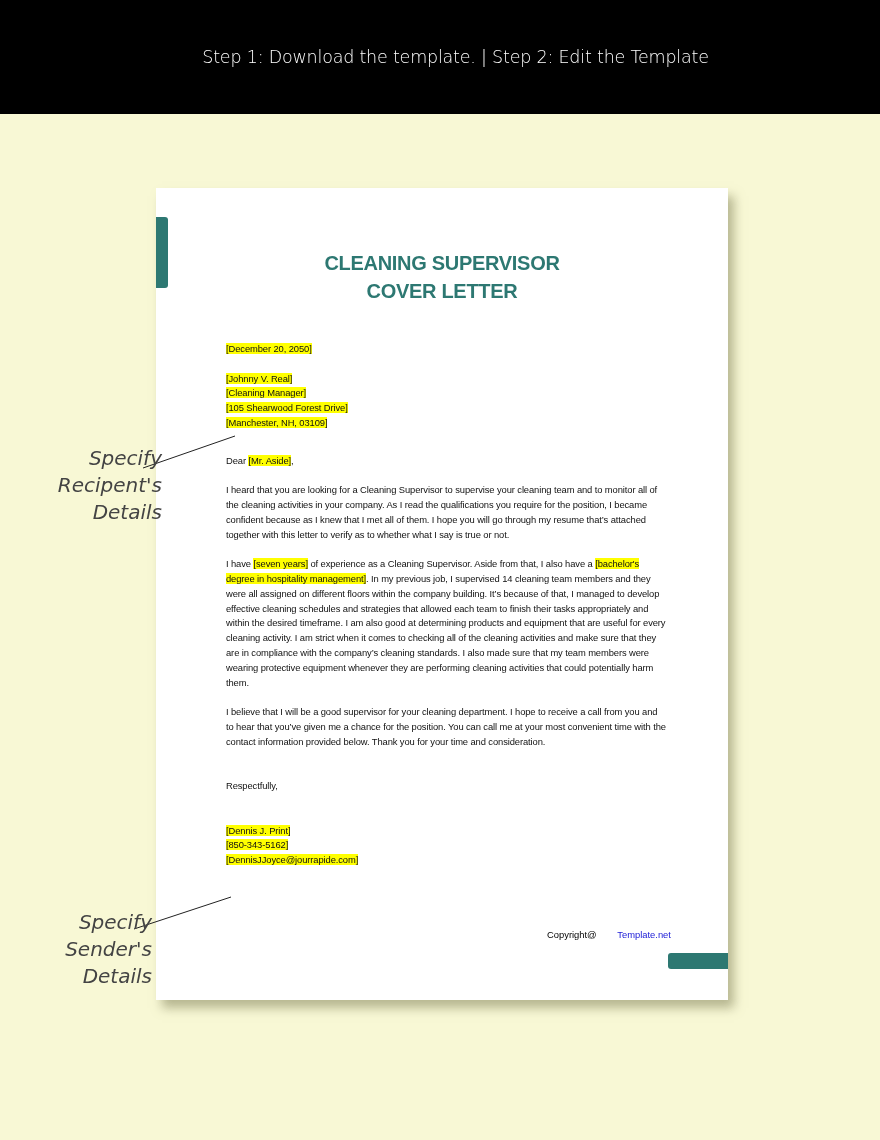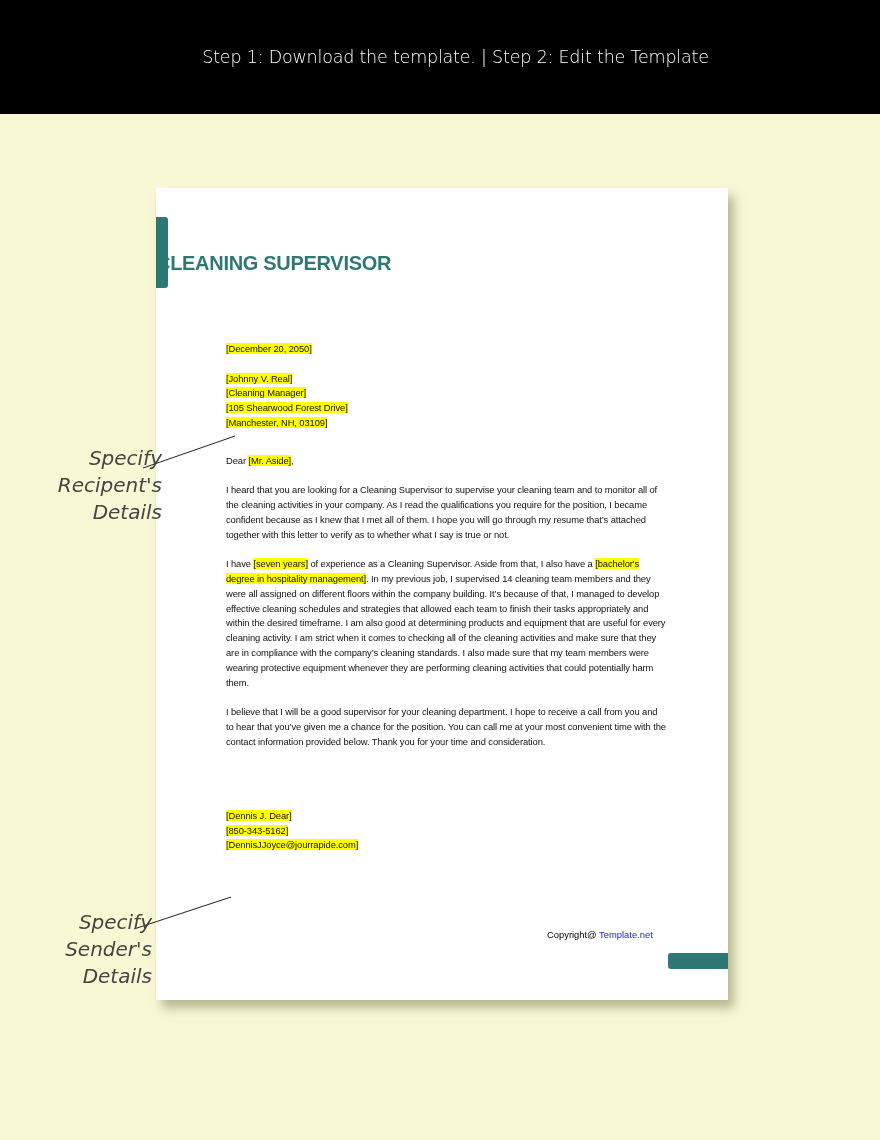--- a/index.html
+++ b/index.html
@@ -23,79 +23,81 @@
   }
   .accent-left {
     position: absolute; left: 0; top: 29px; width: 12px; height: 71px;
     background: #2d7872; border-radius: 0 3px 3px 0;
   }
   .accent-right {
     position: absolute; right: 0; top: 765px; width: 60px; height: 16px;
     background: #2d7872; border-radius: 3px 0 0 3px;
   }
   .title {
-    position: absolute; left: 0; width: 572px; top: 61px; 
+    position: absolute; left: 0; width: 572px; top: 61px; text-align: center;
     color: #2d7872; font-family: "Liberation Sans", sans-serif; font-weight: bold;
     font-size: 20px; line-height: 28px; letter-spacing: -0.3px;
   }
   .letter {
     position: absolute; left: 70px; top: 154px; width: 440px;
     font-family: "Liberation Sans", sans-serif; font-size: 9.4px; line-height: 14.8px;
     color: #111; letter-spacing: -0.1px;
   }
   .letter p { margin: 0; }
   .hl { background: #ffff00; }
   .gap { height: 14.8px; }
   .copyright {
     position: absolute; left: 391px; top: 741px;
     font-size: 9.4px; color: #000; font-family: "Liberation Sans", sans-serif;
   }
-  .copyright .link { color: #1a1ad6; }
+  .copyright .link { color: #1a1ad6; margin-left: 18px; }
   .callout {
     position: absolute; text-align: right; color: #444;
     font-family: "DejaVu Sans", sans-serif; font-style: italic; font-size: 20px; line-height: 27px;
   }
   svg.leader { position: absolute; left: 0; top: 0; pointer-events: none; }
 </style>
 </head>
 <body>
 
 <div class="topbar">
   <div class="line">Step 1: Download the template.  |  Step 2: Edit the Template</div>
 </div>
 
 <div class="page">
   <div class="accent-left"></div>
   <div class="accent-right"></div>
 
   <div class="title">
     <div>CLEANING SUPERVISOR</div>
+    <div>COVER LETTER</div>
   </div>
 
   <div class="letter">
     <p><span class="hl">[December 20, 2050]</span></p>
     <div class="gap"></div>
     <p><span class="hl">[Johnny V. Real]</span></p>
     <p><span class="hl">[Cleaning Manager]</span></p>
     <p><span class="hl">[105 Shearwood Forest Drive]</span></p>
     <p><span class="hl">[Manchester, NH, 03109]</span></p>
     <div class="gap"></div>
     <div class="gap" style="height:8px"></div>
     <p><span>Dear </span><span class="hl">[Mr. Aside]</span><span>,</span></p>
     <div class="gap"></div>
     <p>I heard that you are looking for a Cleaning Supervisor to supervise your cleaning team and to monitor all of the cleaning activities in your company. As I read the qualifications you require for the position, I became confident because as I knew that I met all of them. I hope you will go through my resume that’s attached together with this letter to verify as to whether what I say is true or not.</p>
     <div class="gap"></div>
     <p><span>I have </span><span class="hl">[seven years]</span><span> of experience as a Cleaning Supervisor. Aside from that, I also have a </span><span class="hl">[bachelor's degree in hospitality management]</span><span>. In my previous job, I supervised 14 cleaning team members and they were all assigned on different floors within the company building. It’s because of that, I managed to develop effective cleaning schedules and strategies that allowed each team to finish their tasks appropriately and within the desired timeframe. I am also good at determining products and equipment that are useful for every cleaning activity. I am strict when it comes to checking all of the cleaning activities and make sure that they are in compliance with the company’s cleaning standards. I also made sure that my team members were wearing protective equipment whenever they are performing cleaning activities that could potentially harm them.</span></p>
     <div class="gap"></div>
     <p>I believe that I will be a good supervisor for your cleaning department. I hope to receive a call from you and to hear that you’ve given me a chance for the position. You can call me at your most convenient time with the contact information provided below. Thank you for your time and consideration.</p>
     <div class="gap"></div>
     <div class="gap"></div>
+    <p>Respectfully,</p>
     <div class="gap"></div>
     <div class="gap"></div>
-    <p><span class="hl">[Dennis J. Dear]</span></p>
+    <p><span class="hl">[Dennis J. Print]</span></p>
     <p><span class="hl">[850-343-5162]</span></p>
     <p><span class="hl">[DennisJJoyce@jourrapide.com]</span></p>
   </div>
 
   <div class="copyright">
     <span>Copyright@ </span><span class="link">Template.net</span>
   </div>
 </div>
 
 <svg class="leader" width="880" height="1140">

